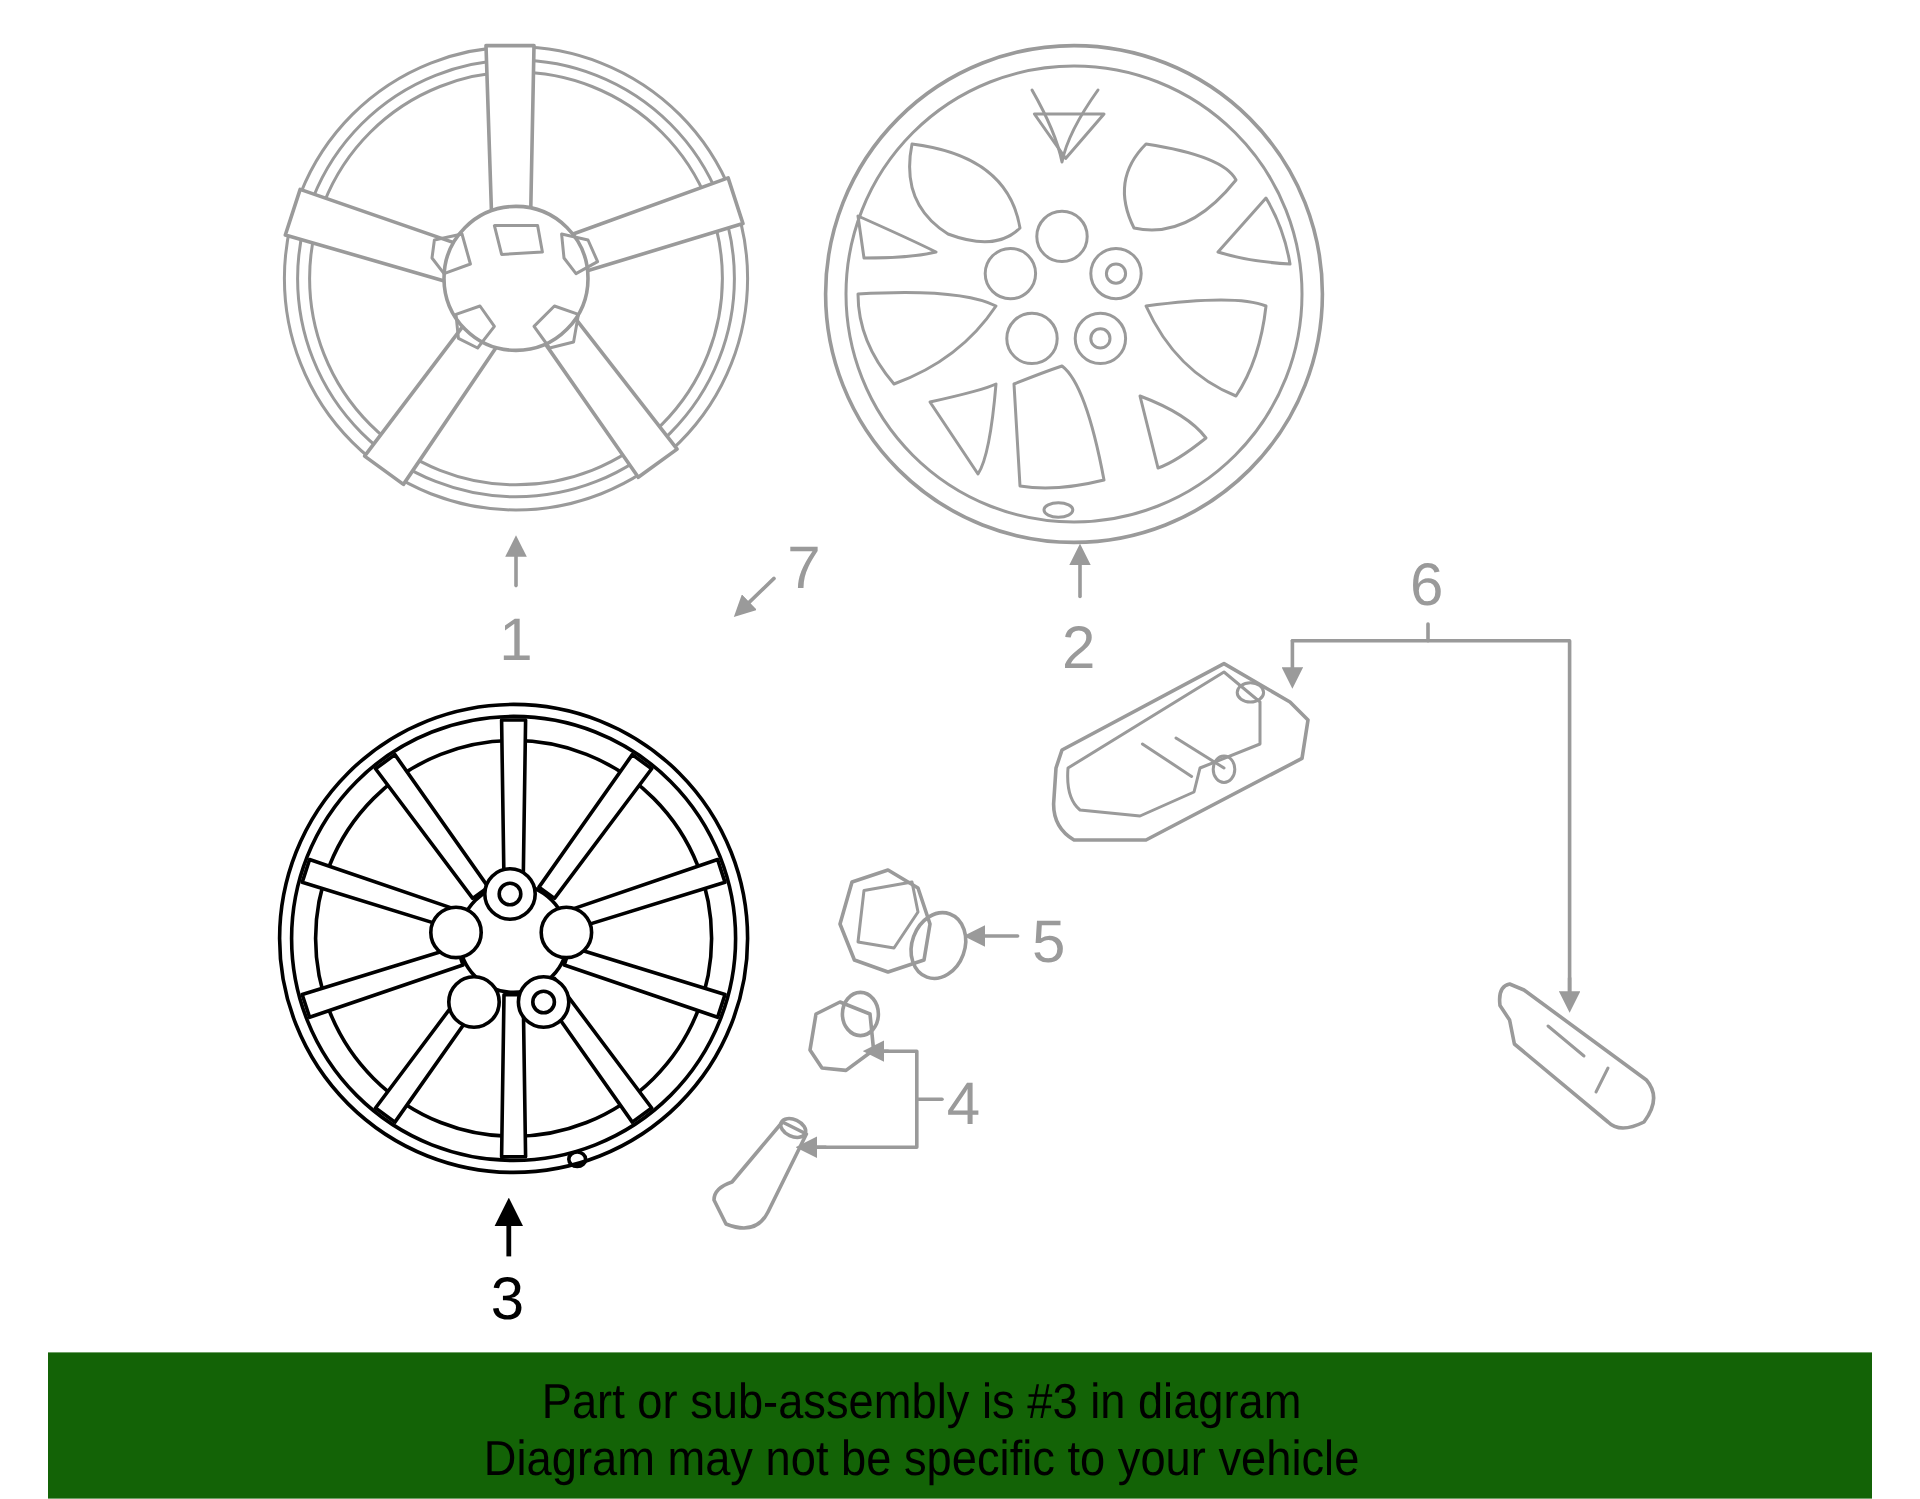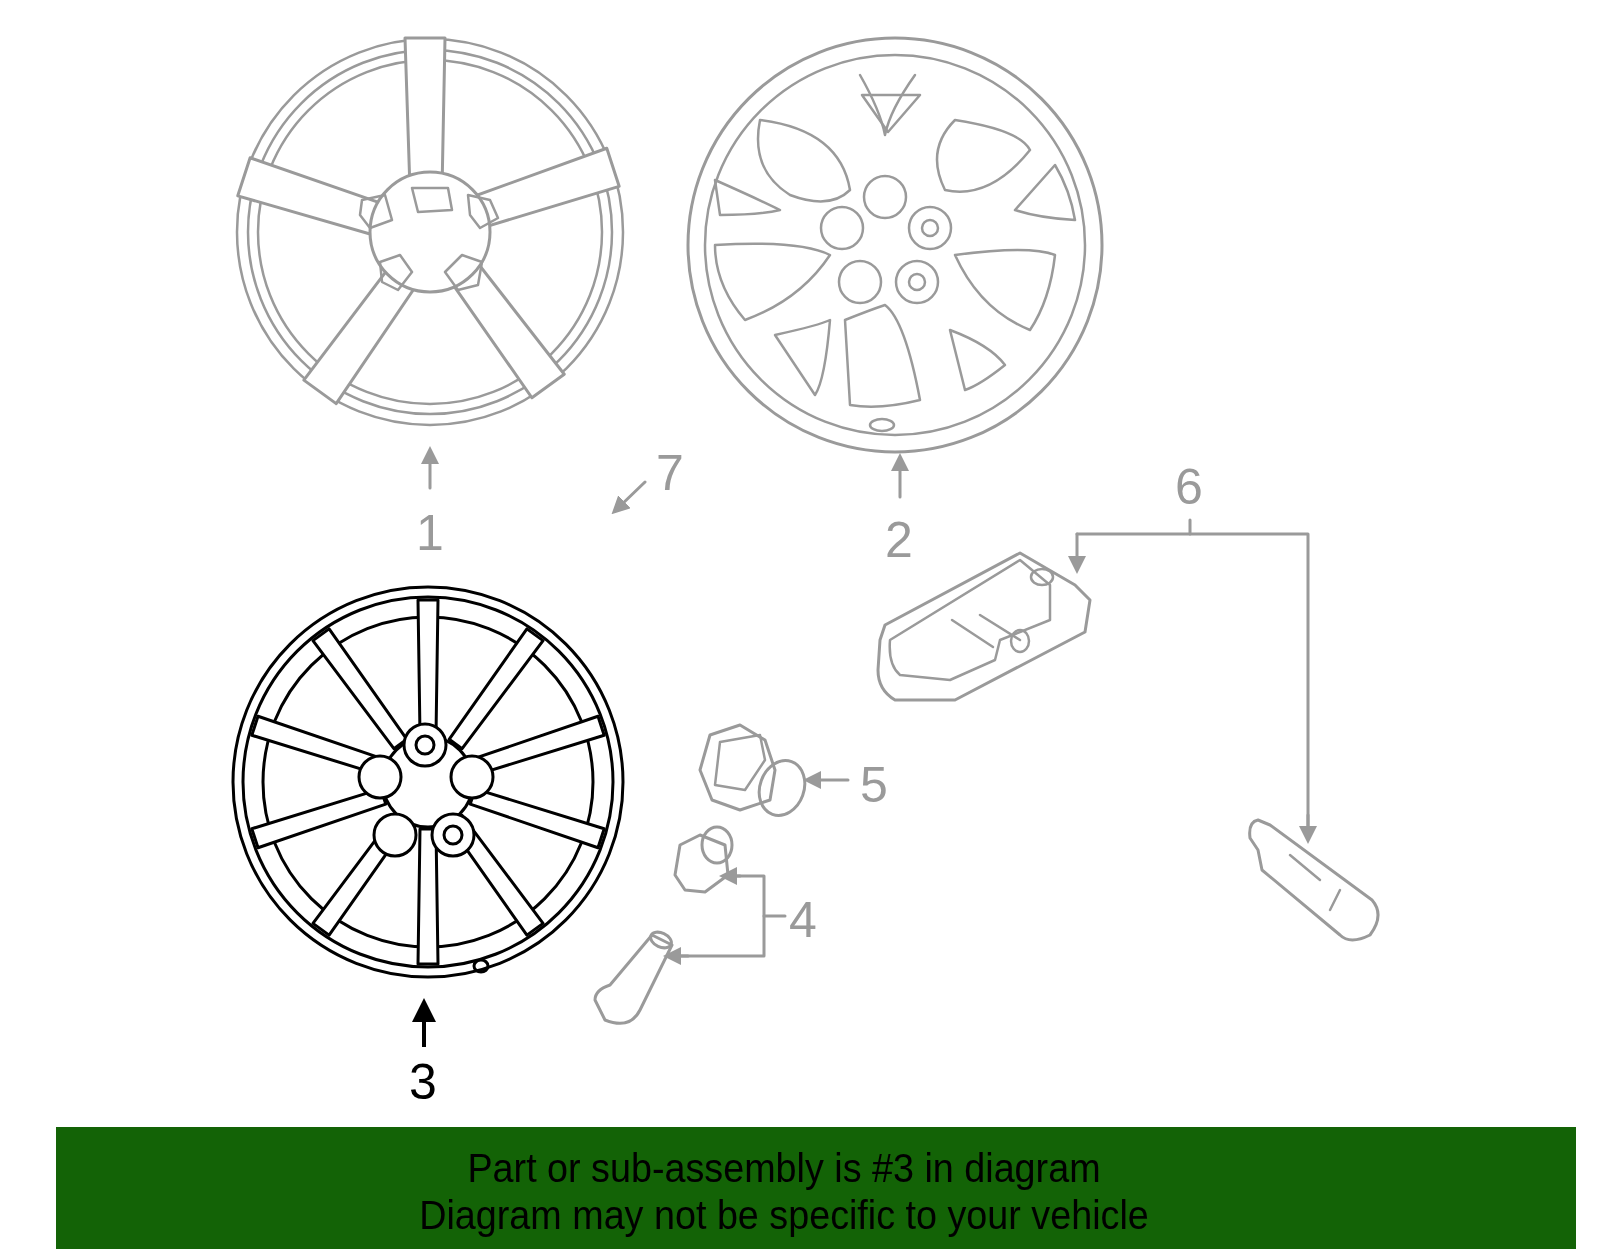--- a/index.html
+++ b/index.html
@@ -3,21 +3,21 @@
 <meta charset="utf-8">
 <style>
   html, body { margin:0; padding:0; background:#ffffff; }
   body { width:1600px; height:1249px; position:relative; overflow:hidden; font-family:"Liberation Sans", sans-serif; }
   #diagram { position:absolute; left:0; top:0; width:1600px; height:1249px; }
   .gray { stroke:#9a9a9a; fill:none; stroke-width:3; stroke-linecap:round; stroke-linejoin:round; }
   .gray-thin { stroke:#9a9a9a; fill:none; stroke-width:2.5; stroke-linecap:round; stroke-linejoin:round; }
   .black { stroke:#000000; fill:none; stroke-width:3; stroke-linecap:round; stroke-linejoin:round; }
   .callout { position:absolute; font-size:50px; line-height:1; color:#9a9a9a; }
   .callout.active { color:#000000; }
-  #banner { position:absolute; left:56px; top:1127px; width:1520px; height:122px; background:#136306; }
+  #banner { position:absolute; left:40px; top:1127px; width:1520px; height:122px; background:#136306; }
   #banner .line { position:absolute; left:0; width:100%; text-align:center; font-size:41px; color:#000000; transform:scaleX(0.92); }
   #banner .l1 { top:18px; left:-32px; }
   #banner .l2 { top:65px; left:-32px; }
 </style>
 </head>
 <body>
 
 <svg id="diagram" viewBox="0 0 1600 1249" xmlns="http://www.w3.org/2000/svg">
   <defs>
     <marker id="arrowGray" viewBox="0 0 10 10" refX="5" refY="5" markerWidth="6" markerHeight="6" orient="auto-start-reverse">

